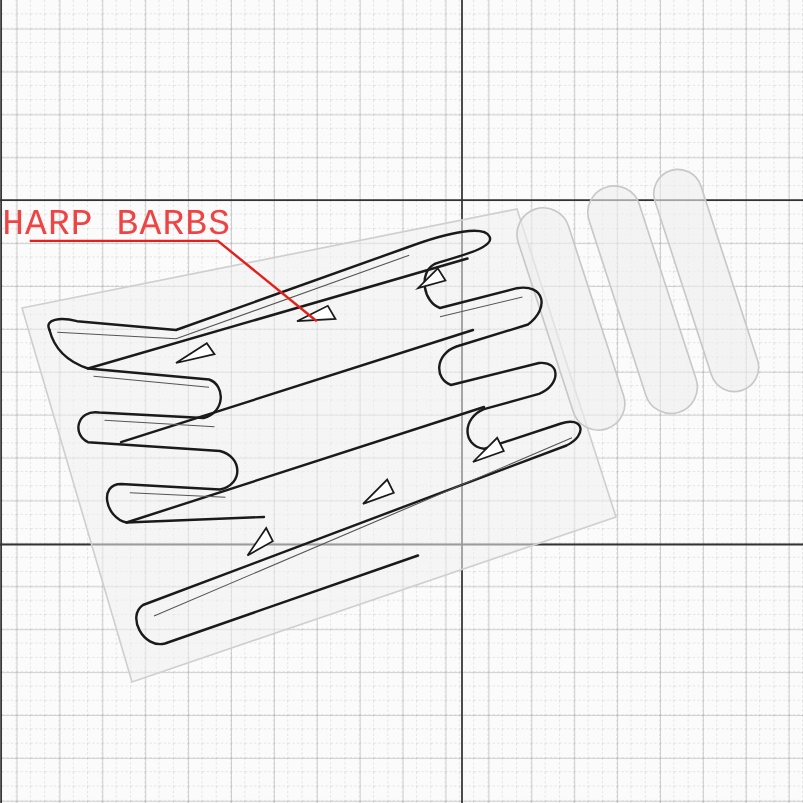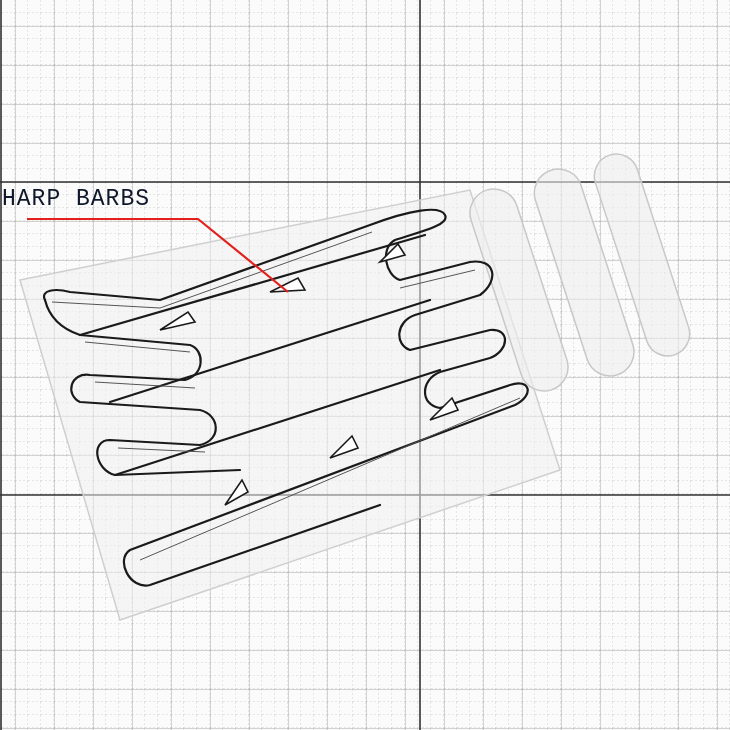--- a/index.html
+++ b/index.html
@@ -1,18 +1,18 @@
 <!DOCTYPE html>
 <html><head>
 <meta charset="utf-8">
 <style>
   html,body{margin:0;padding:0;background:#fff;}
   #stage{position:relative;width:730px;height:730px;overflow:hidden;background:#fbfbfb;}
   svg{position:absolute;left:0;top:0;}
-  .label{position:absolute;left:2px;top:186px;font-family:"Liberation Mono","DejaVu Sans Mono",monospace;font-size:23px;color:#0f172a;letter-spacing:1px;white-space:nowrap;}
+  .label{position:absolute;left:2px;top:186px;font-family:"Liberation Mono","DejaVu Sans Mono",monospace;font-size:33px;color:#ef4444;letter-spacing:1px;white-space:nowrap;}
 </style>
 </head>
 <body>
 
 <div id="stage">
 <svg width="730" height="730" viewBox="0 0 730 730">
   <defs>
     <pattern id="minor" width="13" height="13" patternUnits="userSpaceOnUse" x="2" y="0">
       <path d="M13 0 V13 M0 13 H13" stroke="#c4c4c4" stroke-width="0.8" stroke-dasharray="2 2" fill="none"></path>
     </pattern>

